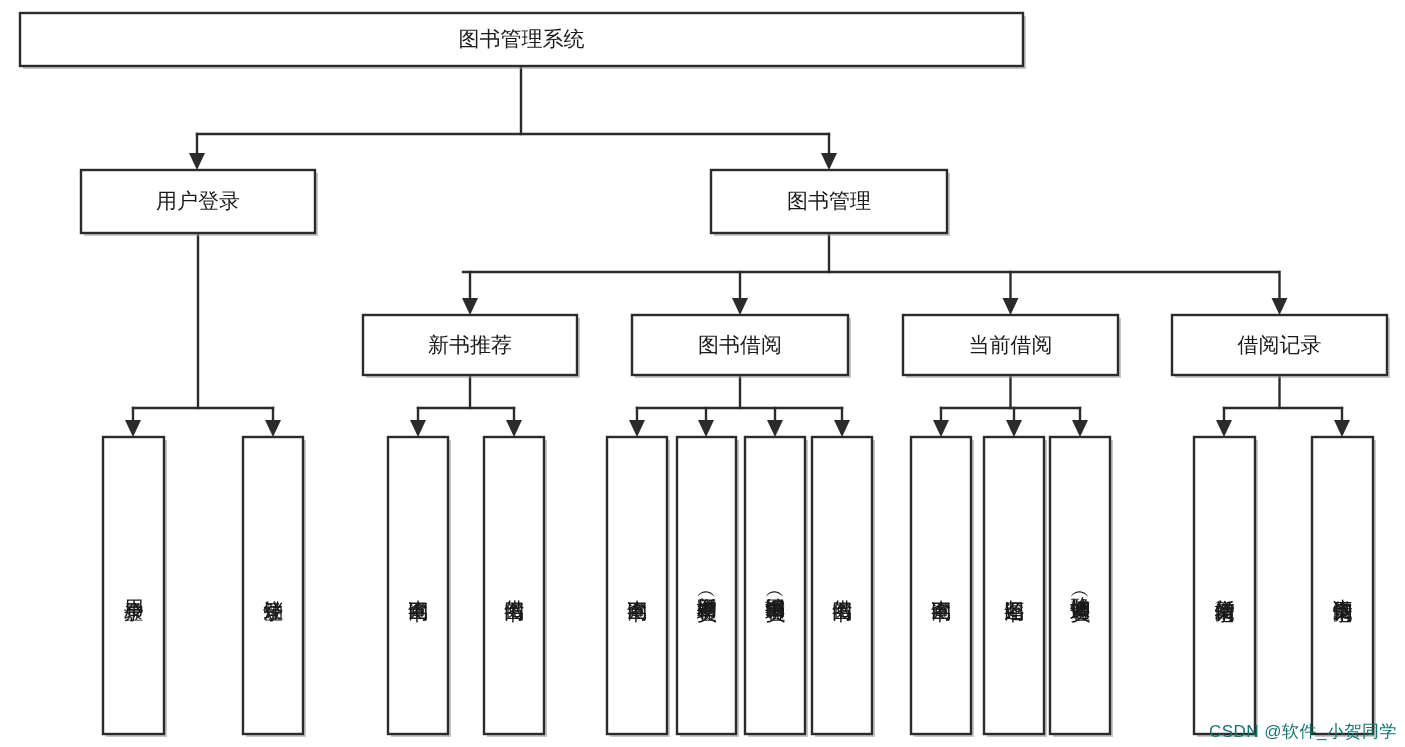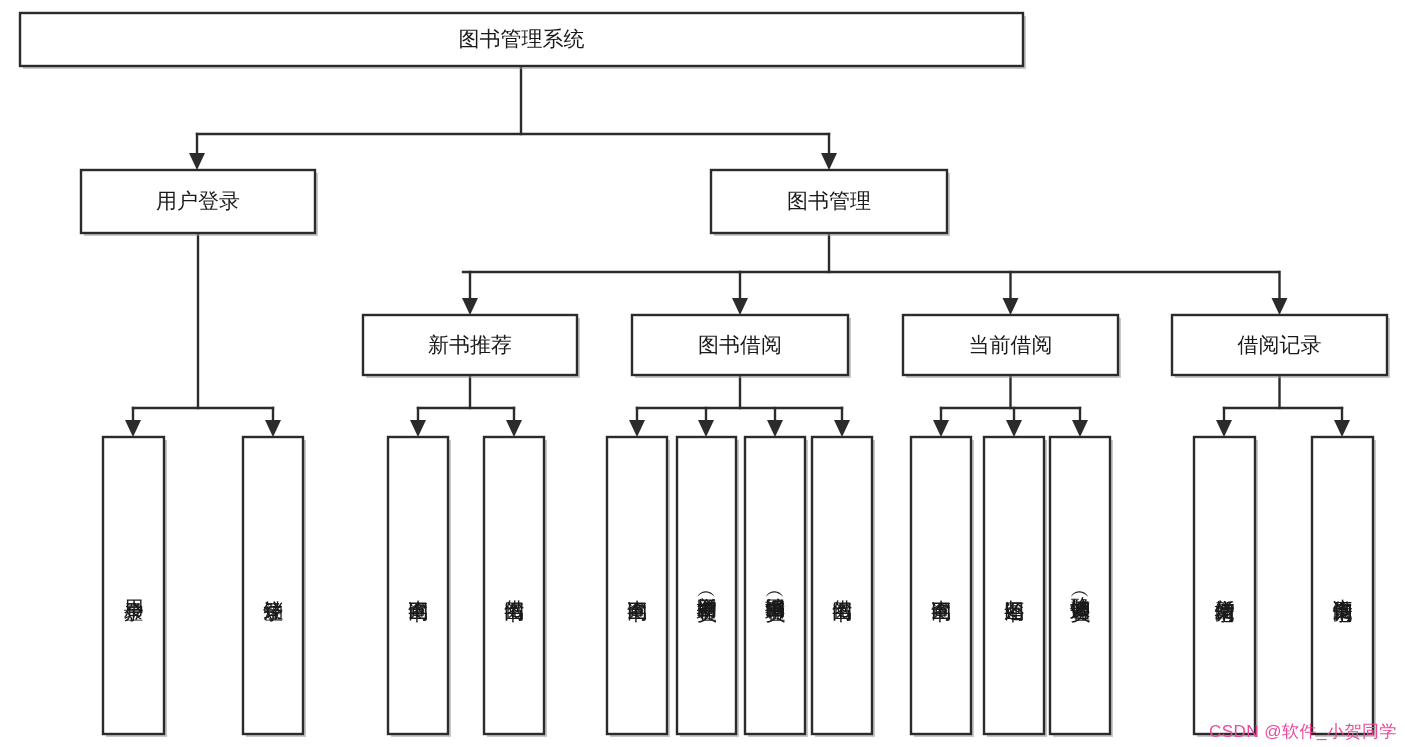--- a/index.html
+++ b/index.html
@@ -53,21 +53,21 @@
     fill: #1a1a1a;
     text-anchor: middle;
     dominant-baseline: middle;
   }
   .watermark-text {
     position: absolute;
     right: 8px;
     bottom: 4px;
     font-family: "Liberation Sans", "DejaVu Sans", sans-serif;
     font-size: 17px;
-    color: #ec4899;
+    color: #0f766e;
     white-space: nowrap;
     letter-spacing: 0.5px;
   }
   
   .leaf-label-layer {
     position: absolute;
     left: 0; top: 0;
     width: 1405px; height: 747px;
     pointer-events: none;
   }

